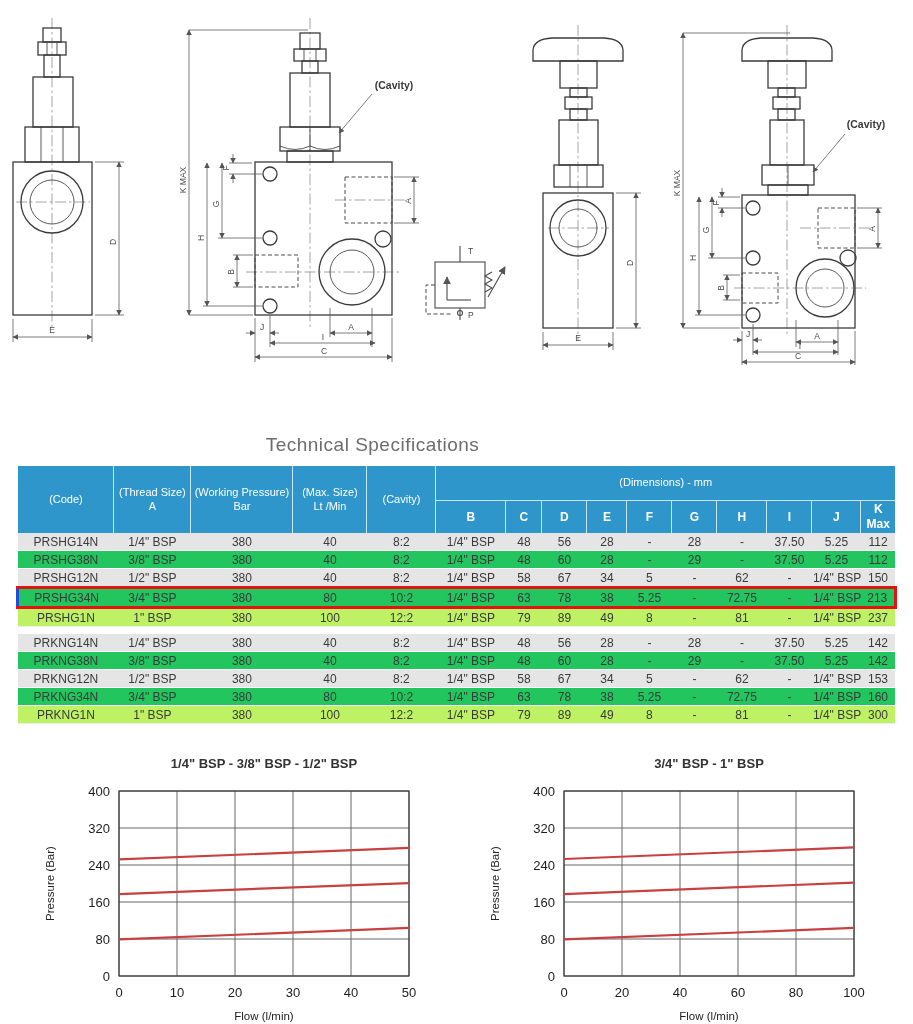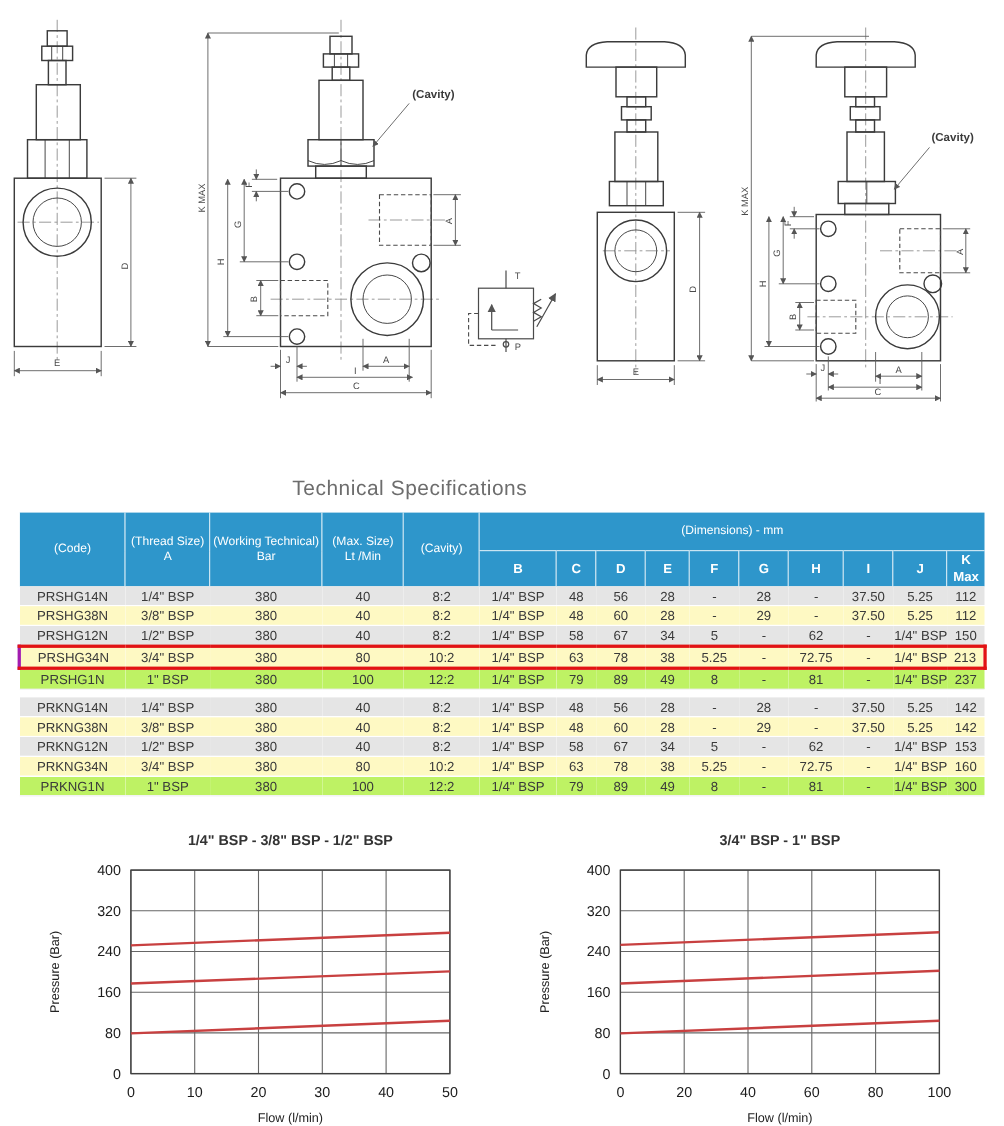--- a/index.html
+++ b/index.html
@@ -20,25 +20,25 @@
   
   .section-title{width:745px;text-align:center;font-size:19px;color:#6d6d6d;letter-spacing:.5px;margin:2px 12px 10px 0;}
 
   
   table.spec{border-collapse:collapse;table-layout:fixed;width:877px;margin:0 auto;font-size:12px;}
   .spec thead th{background:#2e96cb;color:#fff;font-weight:normal;font-size:11px;border-left:1px solid rgba(255,255,255,.75);padding:1px 0;line-height:1.25;}
   .spec thead tr:first-child th{height:32px;}
   .spec thead tr.subhead th{border-top:1px solid rgba(255,255,255,.75);font-weight:bold;font-size:12px;height:17px;}
   .spec tbody td{text-align:center;color:#3a3a3a;padding:1px 1px;height:15px;white-space:nowrap;overflow:hidden;}
   .spec tbody tr.r-gray td{background:#e5e5e5;border-bottom:1px solid #fff;}
-  .spec tbody tr.r-cream td{background:#fef9c3;border-bottom:1px solid #fff;}
+  .spec tbody tr.r-cream td{background:#22c55e;border-bottom:1px solid #fff;}
   .spec tbody tr.r-white td{background:#bef264;border-bottom:1px solid #eee;}
   .spec tbody tr.spacer td{background:#fff;height:7px;padding:0;border:none;}
   .spec tbody tr.highlight td{border-top:3px solid #e21313;border-bottom:3px solid #e21313;}
-  .spec tbody tr.highlight td:first-child{border-left:3px solid #a21caf;}
+  .spec tbody tr.highlight td:first-child{border-left:3px solid #1d4ed8;}
   .spec tbody tr.highlight td:last-child{border-right:3px solid #e21313;}
 
   
   .charts{display:flex;justify-content:space-evenly;width:913px;margin-top:22px;}
   .chart-svg .grid{stroke:#666;stroke-width:1;}
   .chart-svg .frame{fill:none;stroke:#3f3f3f;stroke-width:1.2;}
   .chart-svg .series{fill:none;stroke-width:2.2;}
   .chart-svg .tick{font:13px "Liberation Sans",sans-serif;fill:#1c1c1c;}
   .chart-svg .ctitle{font:600 13px "Liberation Sans",sans-serif;fill:#333;}
   .chart-svg .alabel{font:11.5px "Liberation Sans",sans-serif;fill:#222;}
@@ -294,21 +294,21 @@
     <thead>
       <tr>
         <th rowspan="2">
             <div>(Code)</div>
           </th>
         <th rowspan="2">
             <div>(Thread Size)</div>
             <div>A</div>
           </th>
         <th rowspan="2">
-            <div>(Working Technical)</div>
+            <div>(Working Pressure)</div>
             <div>Bar</div>
           </th>
         <th rowspan="2">
             <div>(Max. Size)</div>
             <div>Lt /Min</div>
           </th>
         <th rowspan="2">
             <div>(Cavity)</div>
           </th>
         <th colspan="10">(Dimensions) - mm</th>

